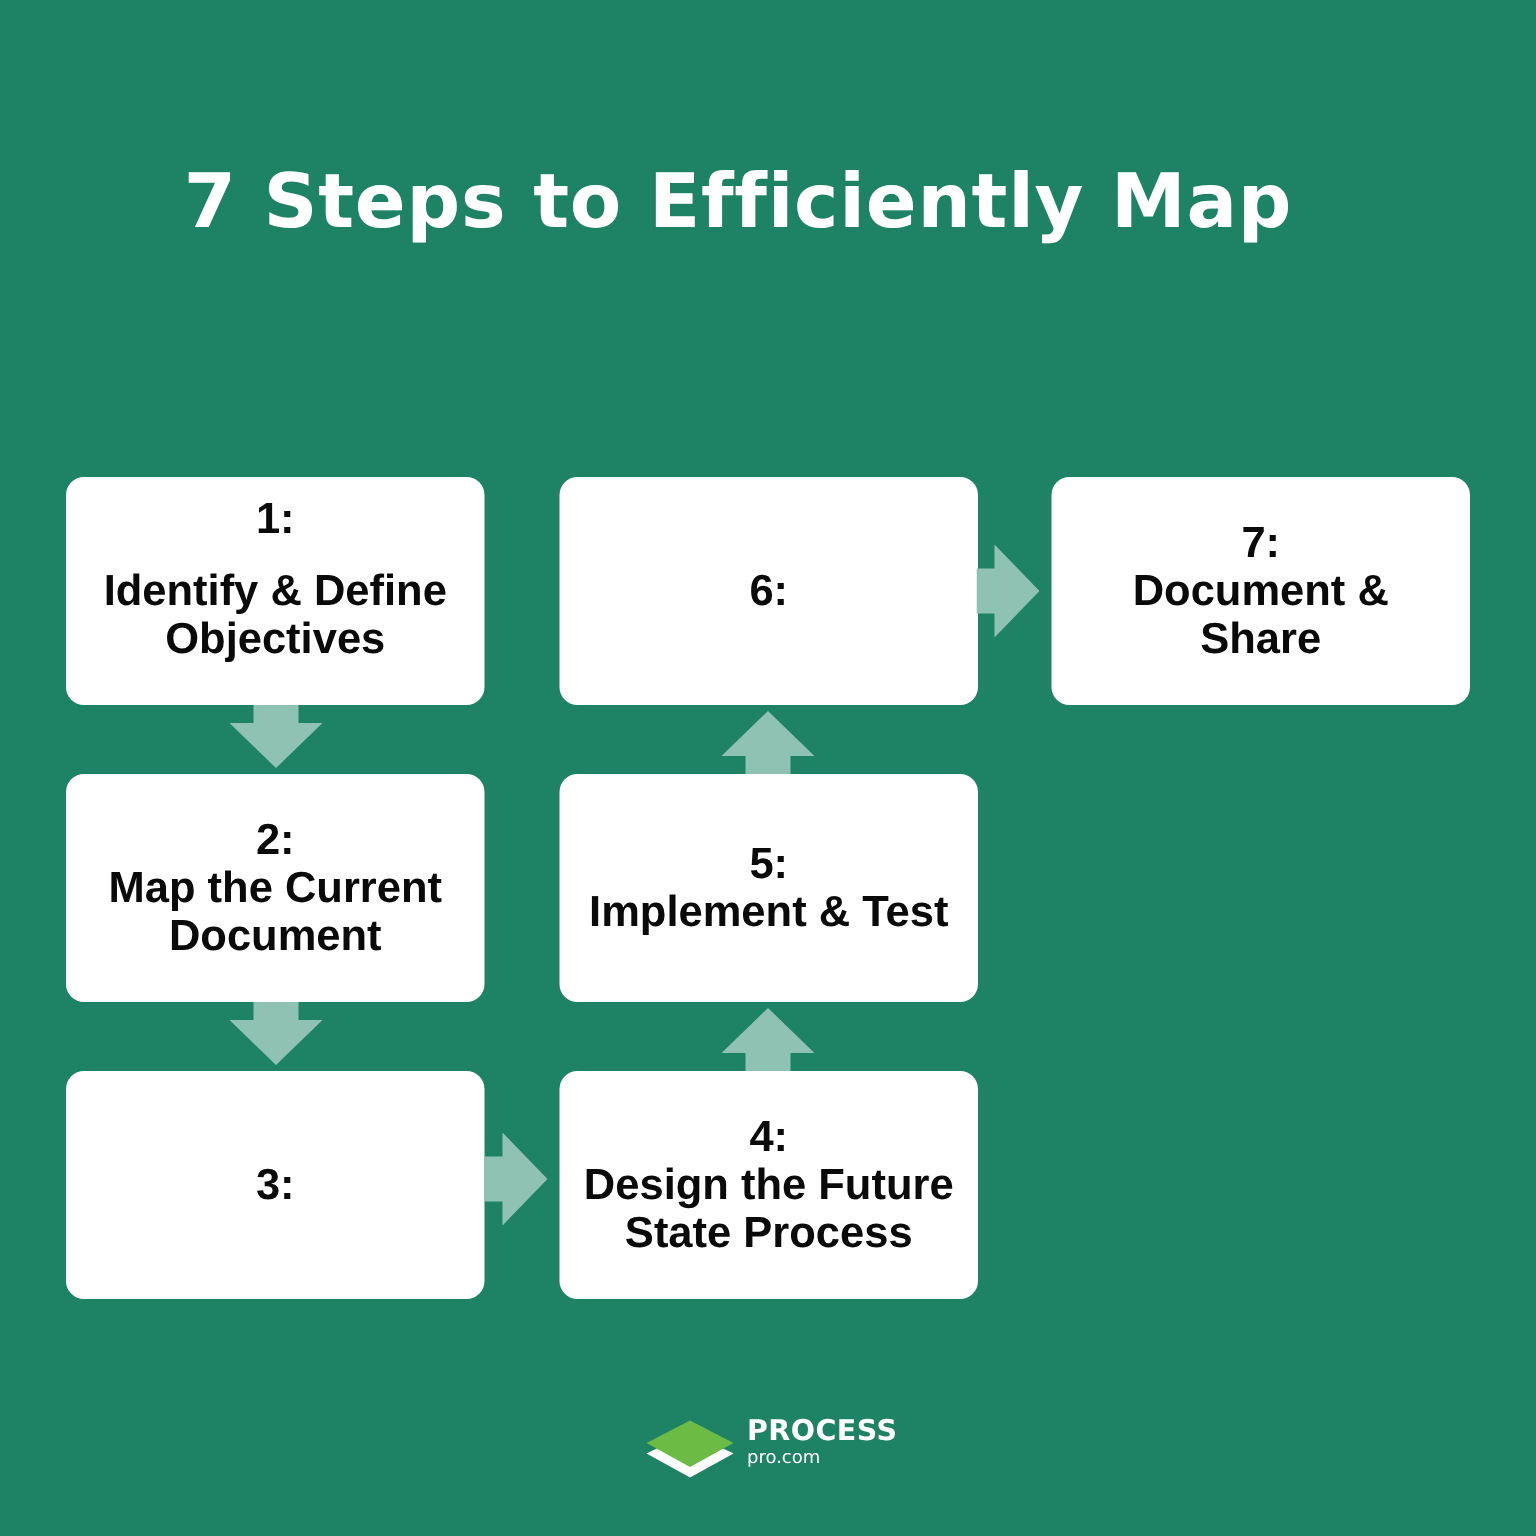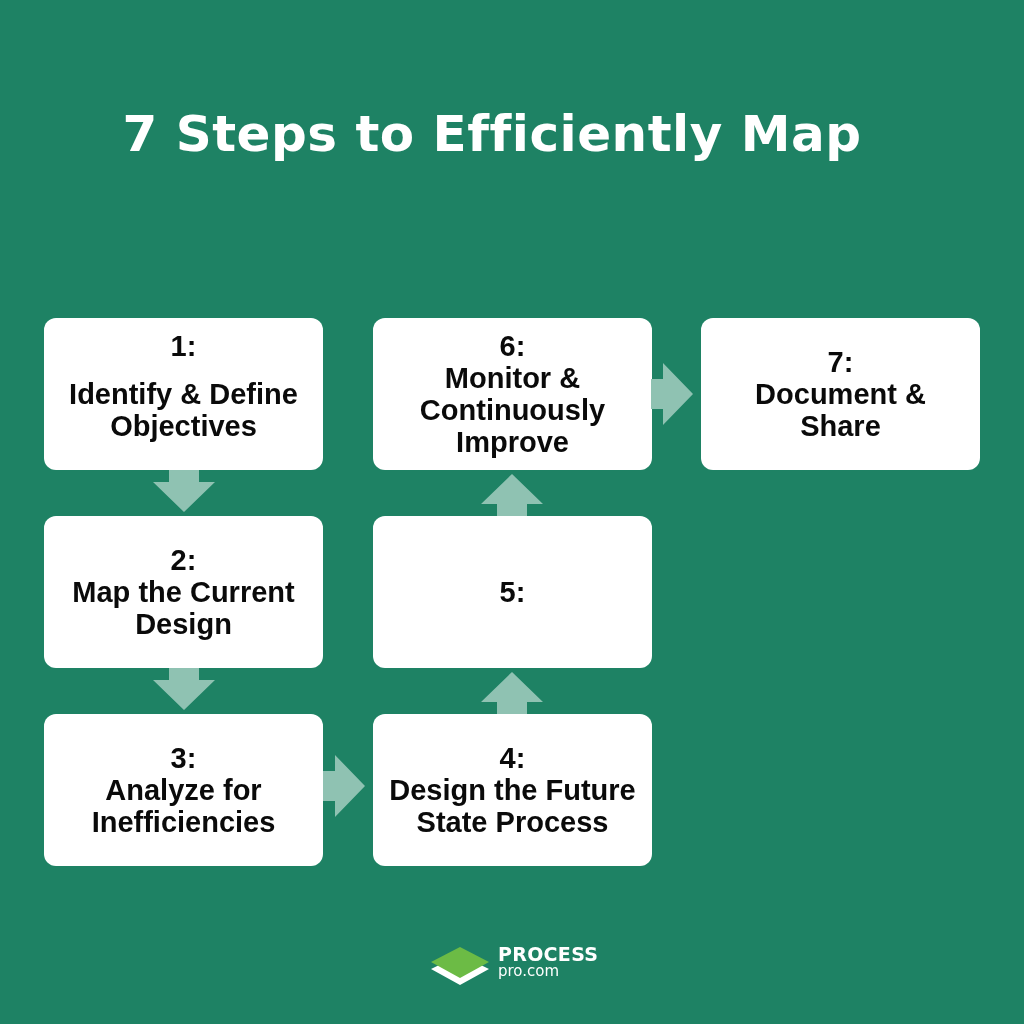--- a/index.html
+++ b/index.html
@@ -27,67 +27,66 @@
     }
     .box .inner { display: block; }
     .box .num, .box .label { display: block; }
     .arrow { position: absolute; }
     .arrow svg { display: block; }
     .logo {
       position: absolute; left: 428px; top: 900px; display: flex;  margin-top: 45px;
     }
     .logo .text { margin-left: 6px; color: #ffffff; font-family: "DejaVu Sans", sans-serif; }
     .logo .brand { font-weight: bold; font-size: 19px; line-height: 19px; letter-spacing: 0.3px; display: block; }
-    .logo .domain { font-size: 15px; line-height: 15px; display: block; }
+    .logo .domain { font-size: 12px; line-height: 15px; display: block; }
   </style>
 </head>
 <body>
 
 <div class="title">
   <div>7 Steps to Efficiently Map</div>
 </div>
 
 <div class="box" style="left:44px; top:318px;">
   <div class="inner">
     <span class="num">1:</span>
     <span class="label" style="width:250px;margin:16px auto;">Identify &amp; Define Objectives</span>
   </div>
 </div>
 
 <div class="box" style="left:44px; top:516px;">
   <div class="inner">
     <span class="num">2:</span>
-    <span class="label" style="width:250px;margin:0 auto;">Map the Current Design</span>
+    <span class="label" style="width:250px;margin:0 auto;">Map the Current Document</span>
   </div>
 </div>
 
 <div class="box" style="left:44px; top:714px;">
   <div class="inner">
     <span class="num">3:</span>
-    <span class="label" style="width:220px;margin:0 auto;">Analyze for Inefficiencies</span>
   </div>
 </div>
 
 <div class="box" style="left:373px; top:714px;">
   <div class="inner">
     <span class="num">4:</span>
     <span class="label" style="width:272px;margin:0 auto;">Design the Future State Process</span>
   </div>
 </div>
 
 <div class="box" style="left:373px; top:516px;">
   <div class="inner">
     <span class="num">5:</span>
+    <span class="label" style="width:272px;margin:0 auto;">Implement &amp; Test</span>
   </div>
 </div>
 
 <div class="box" style="left:373px; top:318px;">
   <div class="inner">
     <span class="num">6:</span>
-    <span class="label" style="width:210px;margin:0 auto;">Monitor &amp; Continuously Improve</span>
   </div>
 </div>
 
 <div class="box" style="left:701px; top:318px;">
   <div class="inner">
     <span class="num">7:</span>
     <span class="label" style="width:190px;margin:0 auto;">Document &amp; Share</span>
   </div>
 </div>
 

